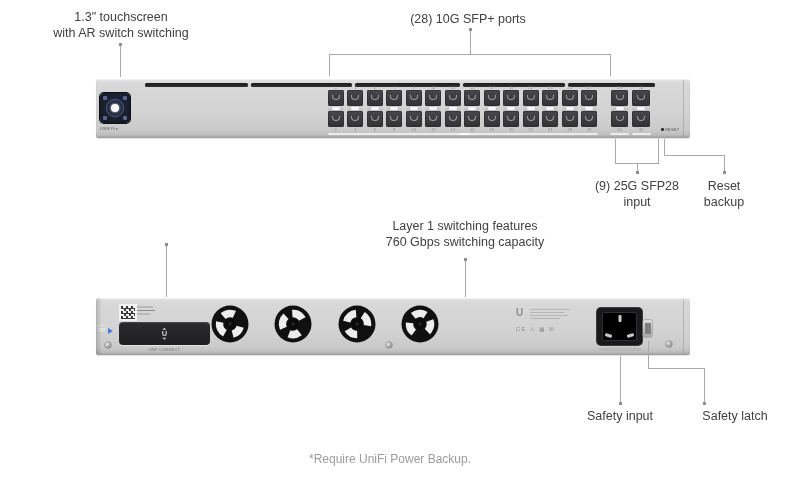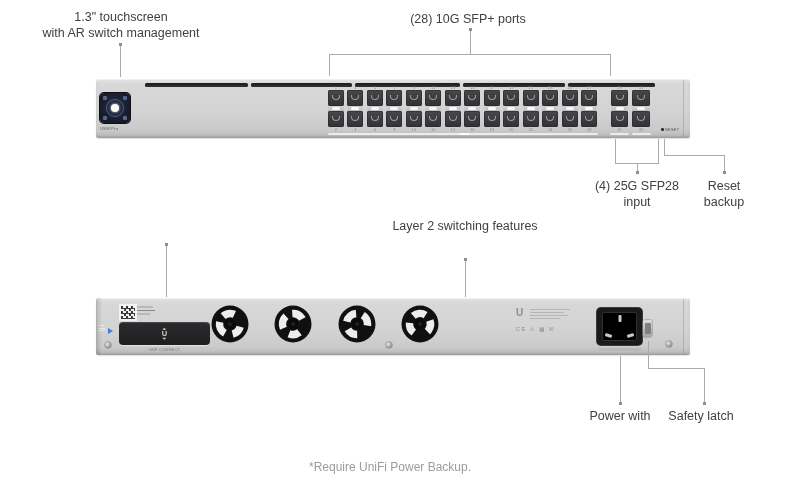--- a/index.html
+++ b/index.html
@@ -84,21 +84,21 @@
   .screw{position:absolute;width:6px;height:6px;border-radius:50%;
          background:radial-gradient(circle at 35% 35%,#ececec,#9a9a9a 60%,#7a7a7a);box-shadow:0 0 0 .5px #787878;}
 </style>
 </head>
 <body>
 
 <div id="canvas">
 
   <div class="lbl" style="left:121px;top:10px;">
     <div>1.3" touchscreen</div>
-    <div>with AR switch management</div>
+    <div>with AR switch switching</div>
   </div>
   <div class="dt" style="left:118.5px;top:42.5px;"></div>
   <div class="ln" style="left:120px;top:46px;width:1px;height:31px;"></div>
 
   <div class="lbl" style="left:468px;top:12px;text-align:right;">
     <div>(28) 10G SFP+ ports</div>
   </div>
   <div class="dt" style="left:468.5px;top:27.5px;"></div>
   <div class="ln" style="left:470px;top:31px;width:1px;height:23px;"></div>
   <div class="ln" style="left:329px;top:54px;width:282px;height:1px;"></div>
@@ -343,38 +343,39 @@
       <span class="reset-txt">RESET</span>
     </div>
   </div>
 
   <div class="ln" style="left:615px;top:139px;width:1px;height:24px;"></div>
   <div class="ln" style="left:658px;top:139px;width:1px;height:24px;"></div>
   <div class="ln" style="left:615px;top:163px;width:44px;height:1px;"></div>
   <div class="ln" style="left:637px;top:163px;width:1px;height:8px;"></div>
   <div class="dt" style="left:635.5px;top:171px;"></div>
   <div class="lbl" style="left:637px;top:179px;">
-    <div>(4) 25G SFP28</div>
+    <div>(9) 25G SFP28</div>
     <div>input</div>
   </div>
 
   <div class="ln" style="left:664px;top:139px;width:1px;height:16px;"></div>
   <div class="ln" style="left:664px;top:155px;width:61px;height:1px;"></div>
   <div class="ln" style="left:724px;top:155px;width:1px;height:16px;"></div>
   <div class="dt" style="left:722.5px;top:170.5px;"></div>
   <div class="lbl" style="left:724px;top:179px;">
     <div>Reset</div>
     <div>backup</div>
   </div>
 
   <div class="dt" style="left:164.5px;top:242.5px;"></div>
   <div class="ln" style="left:166px;top:246px;width:1px;height:51px;"></div>
 
   <div class="lbl" style="left:465px;top:219px;">
-    <div>Layer 2 switching features</div>
+    <div>Layer 1 switching features</div>
+    <div>760 Gbps switching capacity</div>
   </div>
   <div class="dt" style="left:463.5px;top:257.5px;"></div>
   <div class="ln" style="left:465px;top:261px;width:1px;height:36px;"></div>
 
   <div class="panel rear">
     <div class="seam"></div>
     <div class="sidetxt">
         <i></i>
         <i></i>
         <i></i>
@@ -443,25 +444,25 @@
       </div>
 
     <div class="screw" style="left:9px;top:44px;"></div>
     <div class="screw" style="left:290px;top:44px;"></div>
     <div class="screw" style="left:570px;top:43px;"></div>
   </div>
 
   <div class="ln" style="left:620px;top:356px;width:1px;height:46px;"></div>
   <div class="dt" style="left:618.5px;top:401.5px;"></div>
   <div class="lbl" style="left:620px;top:409px;">
-    <div>Power with</div>
+    <div>Safety input</div>
   </div>
 
   <div class="ln" style="left:648px;top:341px;width:1px;height:27px;"></div>
   <div class="ln" style="left:648px;top:368px;width:57px;height:1px;"></div>
   <div class="ln" style="left:704px;top:368px;width:1px;height:34px;"></div>
   <div class="dt" style="left:702.5px;top:401.5px;"></div>
-  <div class="lbl" style="left:701px;top:409px;">
+  <div class="lbl" style="left:735px;top:409px;">
     <div>Safety latch</div>
   </div>
 
-  <div class="foot" style="left:390px;top:452px;margin-top:8px;">*Require UniFi Power Backup.</div>
+  <div class="foot" style="left:390px;top:452px;">*Require UniFi Power Backup.</div>
 </div>
 
 </body></html>

